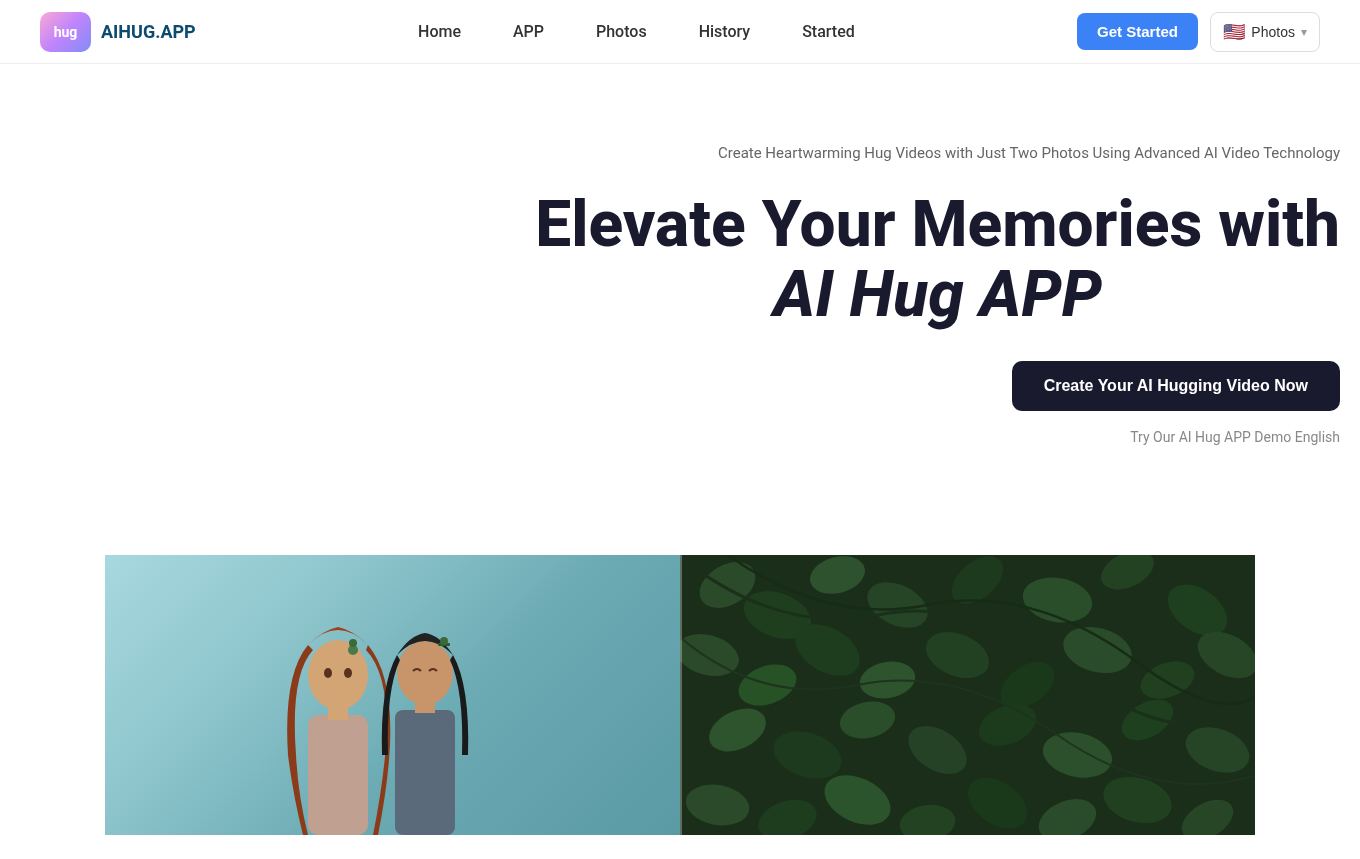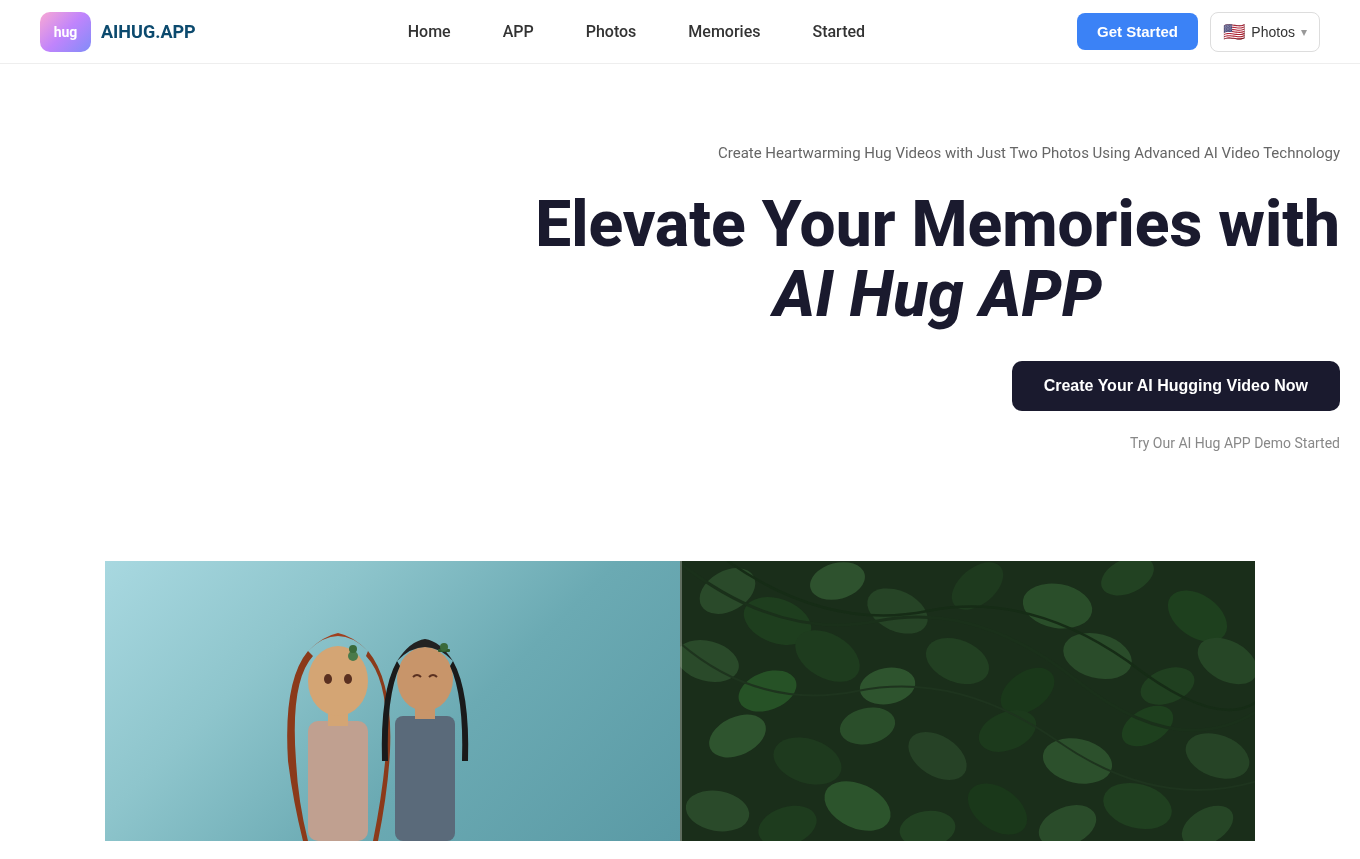--- a/index.html
+++ b/index.html
@@ -147,21 +147,21 @@
       height: 130px;
       background: radial-gradient(ellipse, rgba(240, 160, 220, 0.45) 0%, rgba(200, 130, 210, 0.2) 60%, transparent 80%);
       border-radius: 50%;
       pointer-events: none;
       z-index: -1;
     }
 
     .hero-buttons {
       display: flex;
       gap: 16px;
-      margin-bottom: 24px;
+      margin-bottom: 18px;
     }
 
     .btn-primary {
       background: #1a1a2e;
       color: #fff;
       border: none;
       padding: 16px 32px;
       border-radius: 10px;
       font-size: 16px;
       font-weight: 600;
@@ -243,21 +243,21 @@
     <div class="logo-icon">
       <span>hug</span>
     </div>
     <span class="logo-text">AIHUG.APP</span>
   </div>
 
   <ul class="nav-links">
     <li><a>Home</a></li>
     <li><a>APP</a></li>
     <li><a>Photos</a></li>
-    <li><a>Memories</a></li>
+    <li><a>History</a></li>
     <li><a>Started</a></li>
   </ul>
 
   <div class="nav-actions">
     <button class="btn-get-started">Get Started</button>
     <button class="lang-selector">
       <span class="flag-icon">🇺🇸</span>
       <span>Photos</span>
       <span style="font-size:12px; color:#999;">▾</span>
     </button>
@@ -270,21 +270,21 @@
   <h1 class="hero-title">
     <span>Elevate Your Memories with</span>
     <br>
     <span class="hero-title-highlight">AI Hug APP</span>
   </h1>
 
   <div class="hero-buttons">
     <button class="btn-primary">Create Your AI Hugging Video Now</button>
   </div>
 
-  <p class="hero-demo-text">Try Our AI Hug APP Demo Started</p>
+  <p class="hero-demo-text">Try Our AI Hug APP Demo English</p>
 </section>
 
 <div style="width:100%; max-width:1150px; margin: 0 auto; position:relative;">
   <div class="image-container">
 
     <div class="img-left">
 
       <div style="position:absolute; bottom:0; left:30%; display:flex; flex-direction:column; align-items:center;">
 
         <svg width="120" height="280" viewBox="0 0 120 280">

